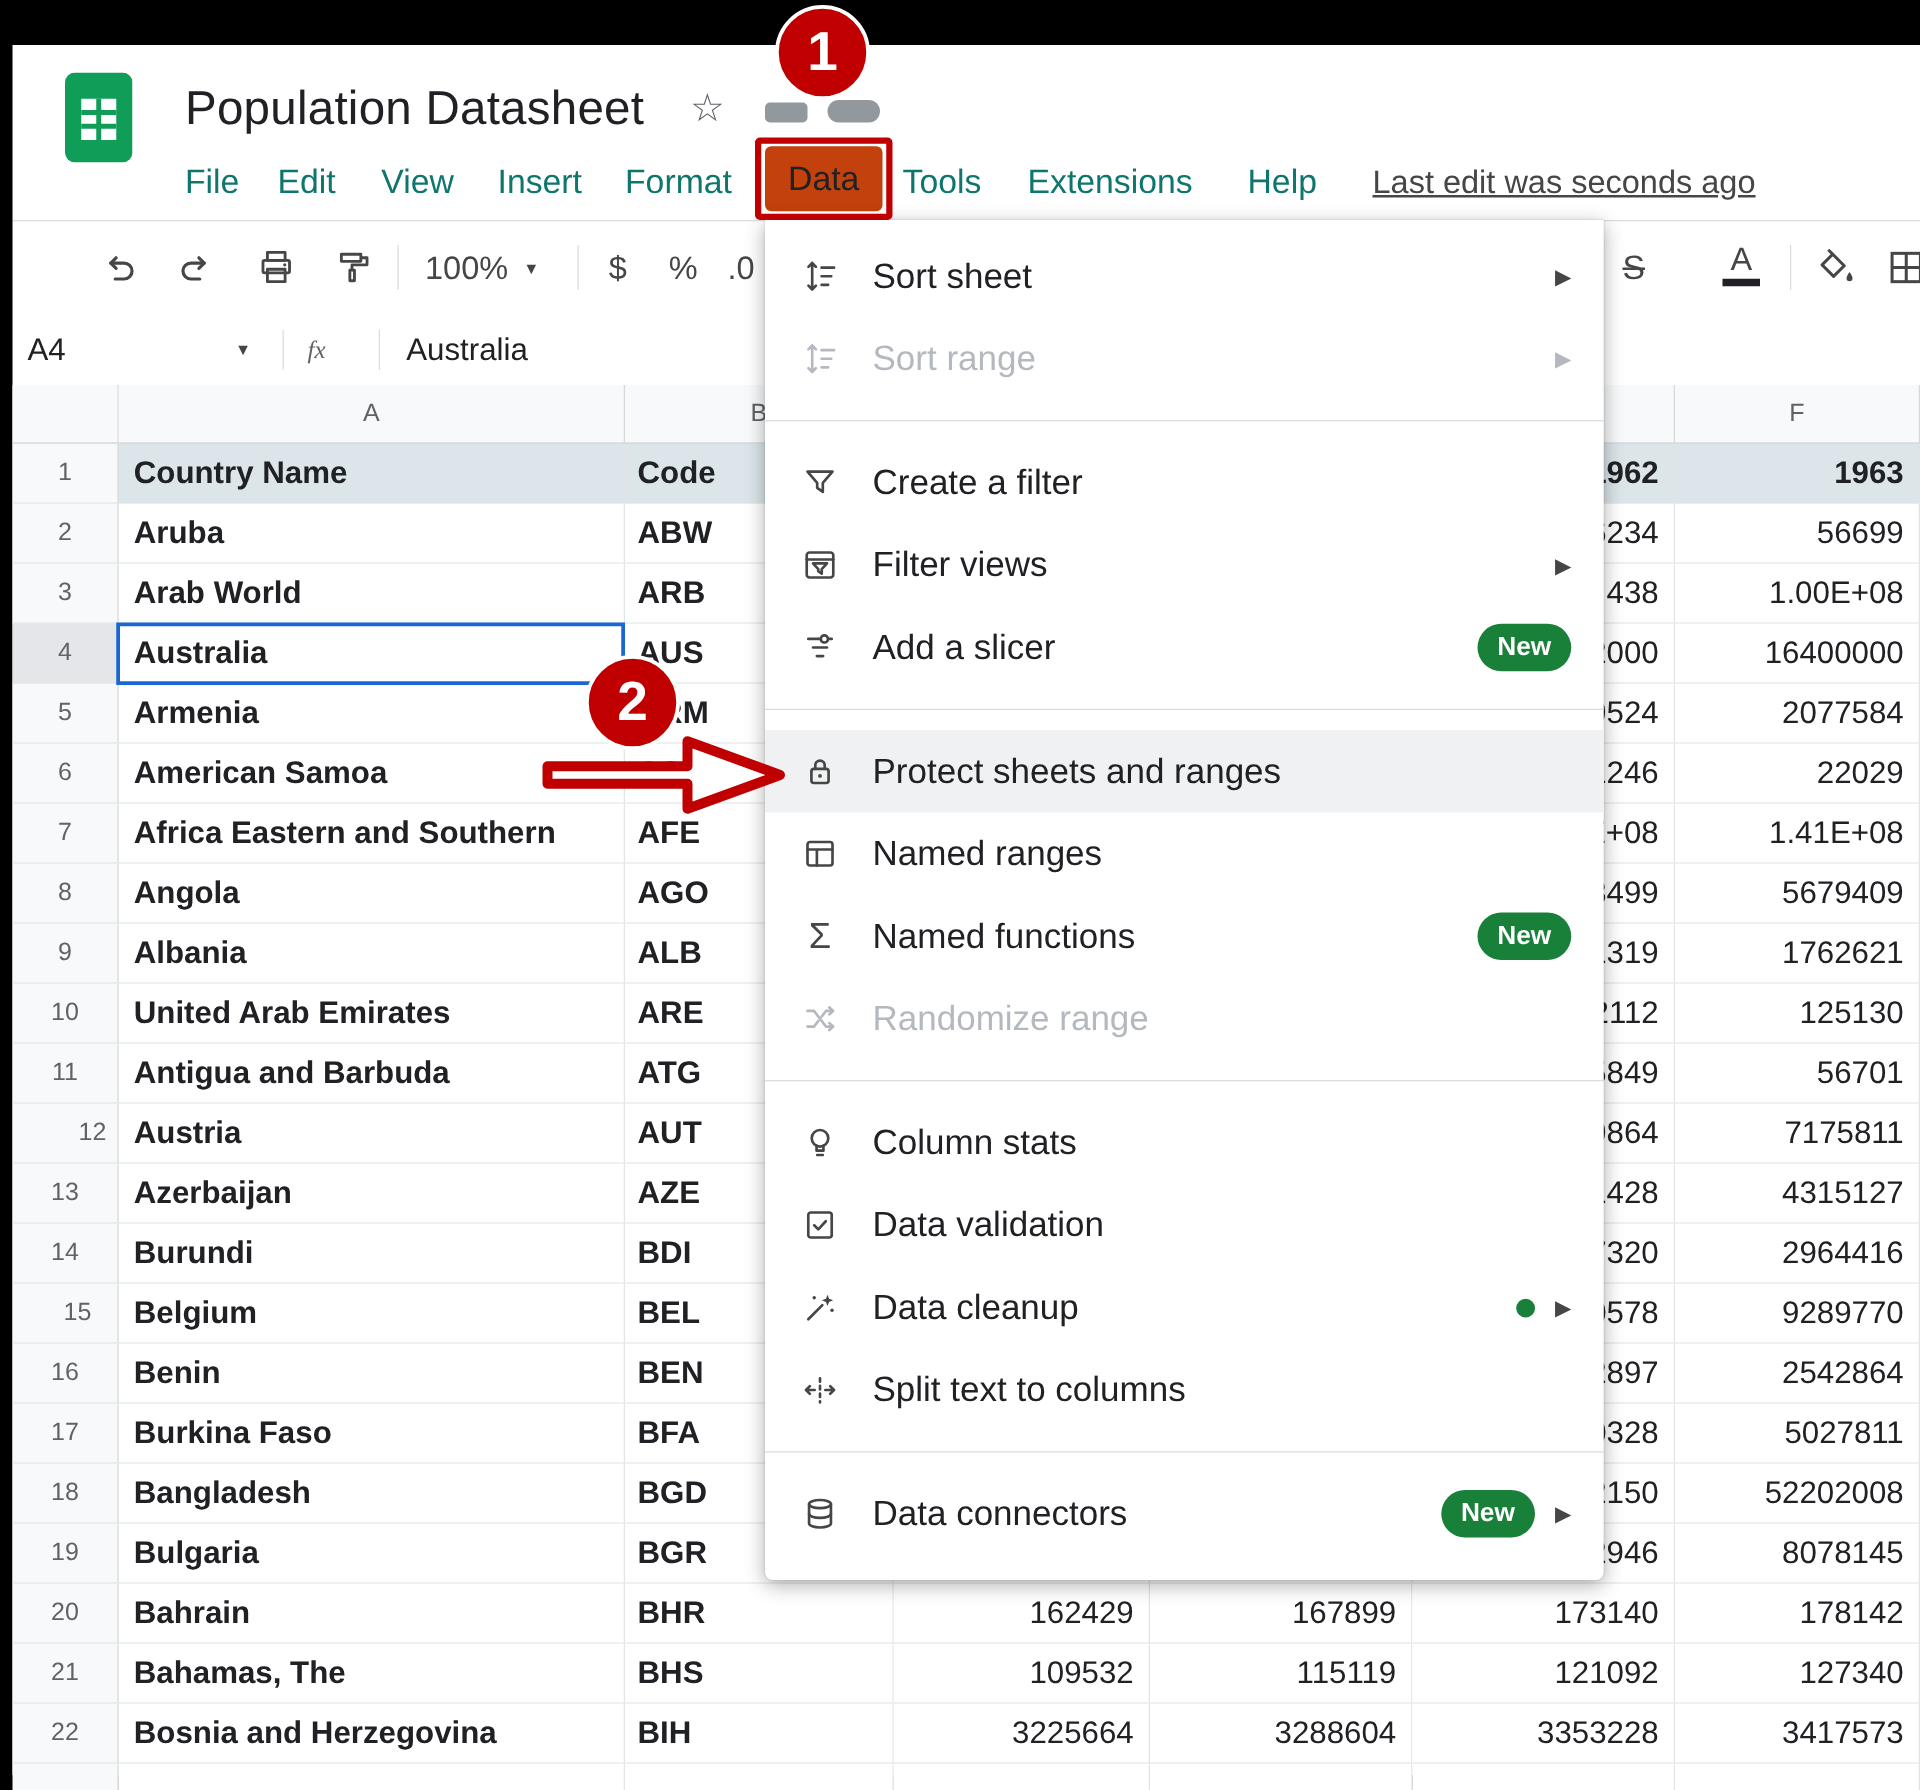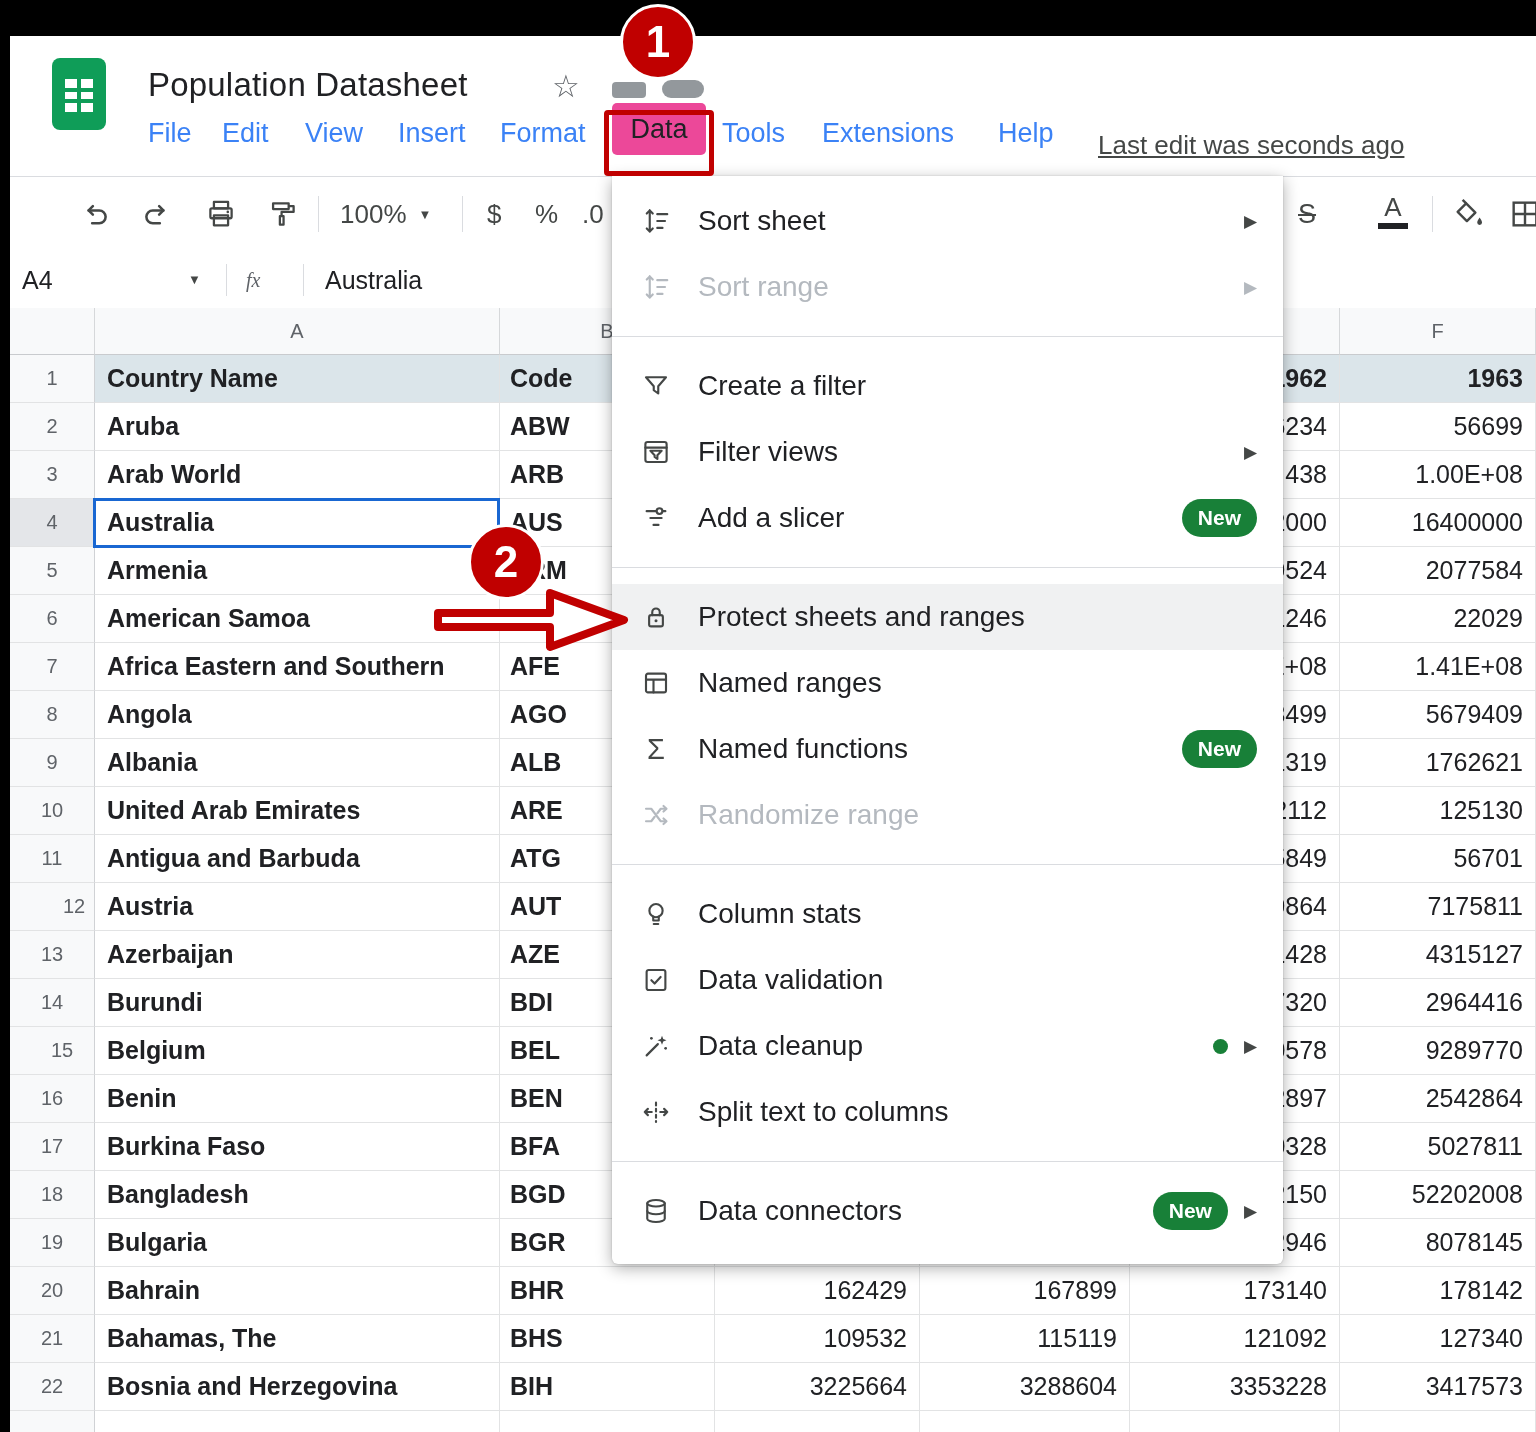--- a/index.html
+++ b/index.html
@@ -7,28 +7,28 @@
        font-family:"Liberation Sans",sans-serif;color:#202124}
   .abs{position:absolute}
   
   .bar{position:absolute;background:#000}
   #bar-top{left:0;top:0;width:1536px;height:36px}
   #bar-left{left:0;top:0;width:10px;height:1432px}
   #bar-bottom{left:0;top:1420px;width:1536px;height:12px}
 
   
   #sheets-logo{left:52px;top:58px}
-  #doc-title{left:148px;top:66px;font-size:33px;font-weight:500;letter-spacing:.2px}
+  #doc-title{left:148px;top:66px;font-size:38px;font-weight:500;letter-spacing:.2px}
   #star{left:552px;top:68px;font-size:31px;color:#5f6368}
   .mini-remnant{position:absolute;background:#80868b;border-radius:4px;opacity:.85}
 
   
-  .mb{position:absolute;top:110px;height:46px;line-height:46px;font-size:27px;color:#3b82f6}
+  .mb{position:absolute;top:122px;height:46px;line-height:46px;font-size:27px;color:#0f766e}
   #mb-status{top:122px;height:46px;line-height:46px;font-size:26px;color:#444746;text-decoration:underline}
-  #data-bg{left:612px;top:103px;width:94px;height:52px;background:#ec4899;border-radius:5px;
+  #data-bg{left:612px;top:117px;width:94px;height:52px;background:#c2410c;border-radius:5px;
            text-align:center;line-height:52px;font-size:27px}
   #data-box{left:604px;top:110px;width:110px;height:66px;border:5px solid #c00000;border-radius:4px;
             box-sizing:border-box;z-index:8;pointer-events:none}
 
   
   #toolbar-line{left:0;top:176px;width:1536px;height:0;border-top:1px solid #dadce0}
   .tb{position:absolute;top:192px;height:44px;display:flex;align-items:center;color:#444746}
   .tb svg{display:block}
   .tb-txt{font-size:26px;font-weight:500;color:#444746}
   .tb-sep{position:absolute;top:196px;width:1px;height:36px;background:#dadce0}

